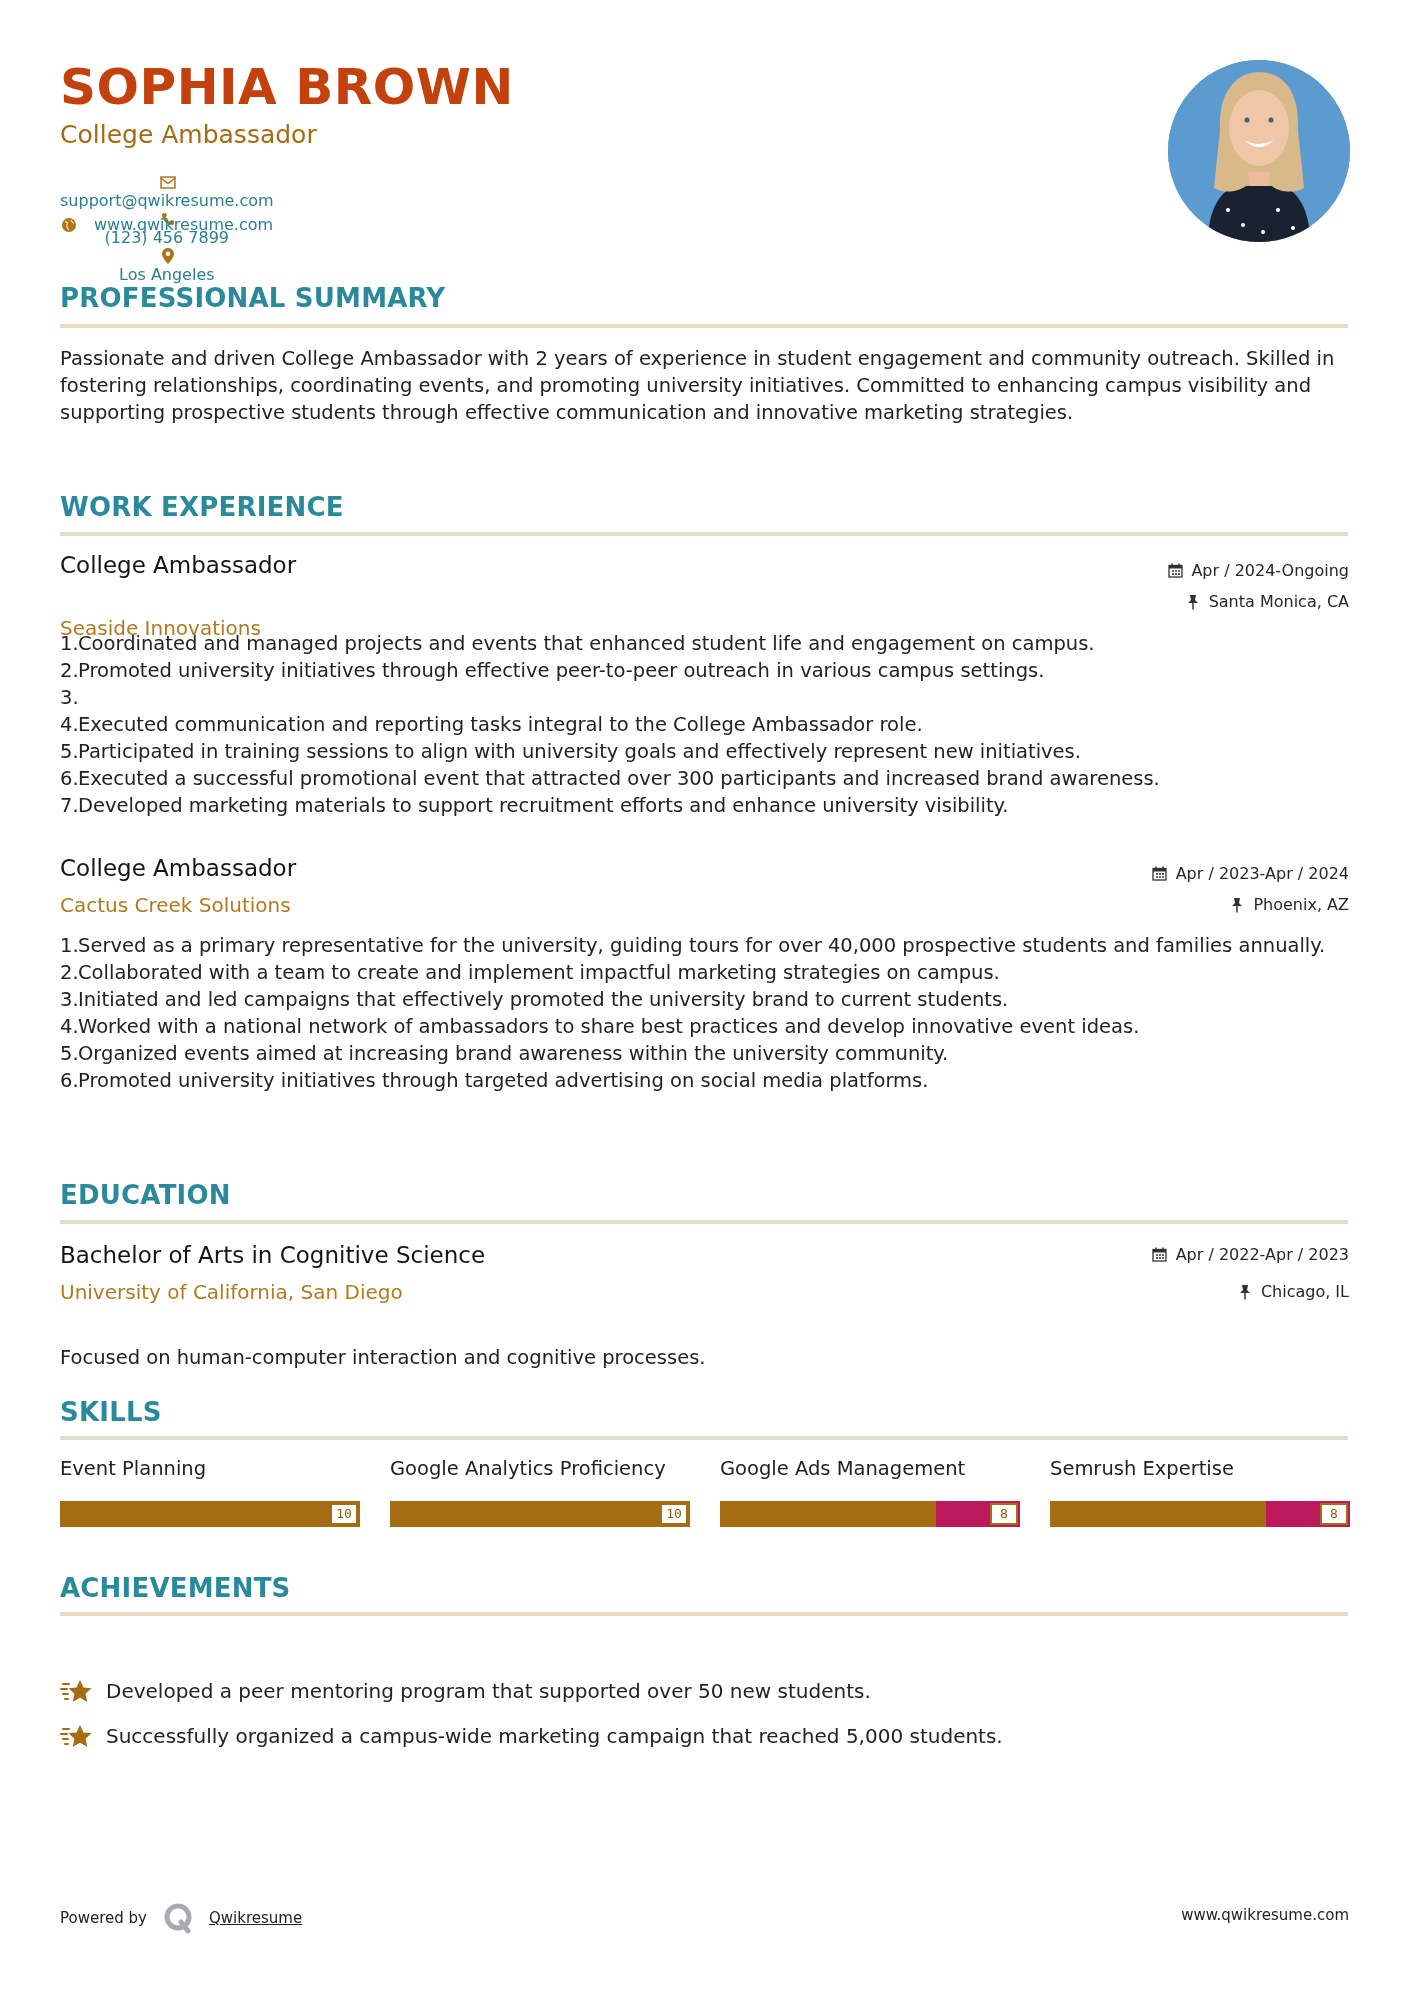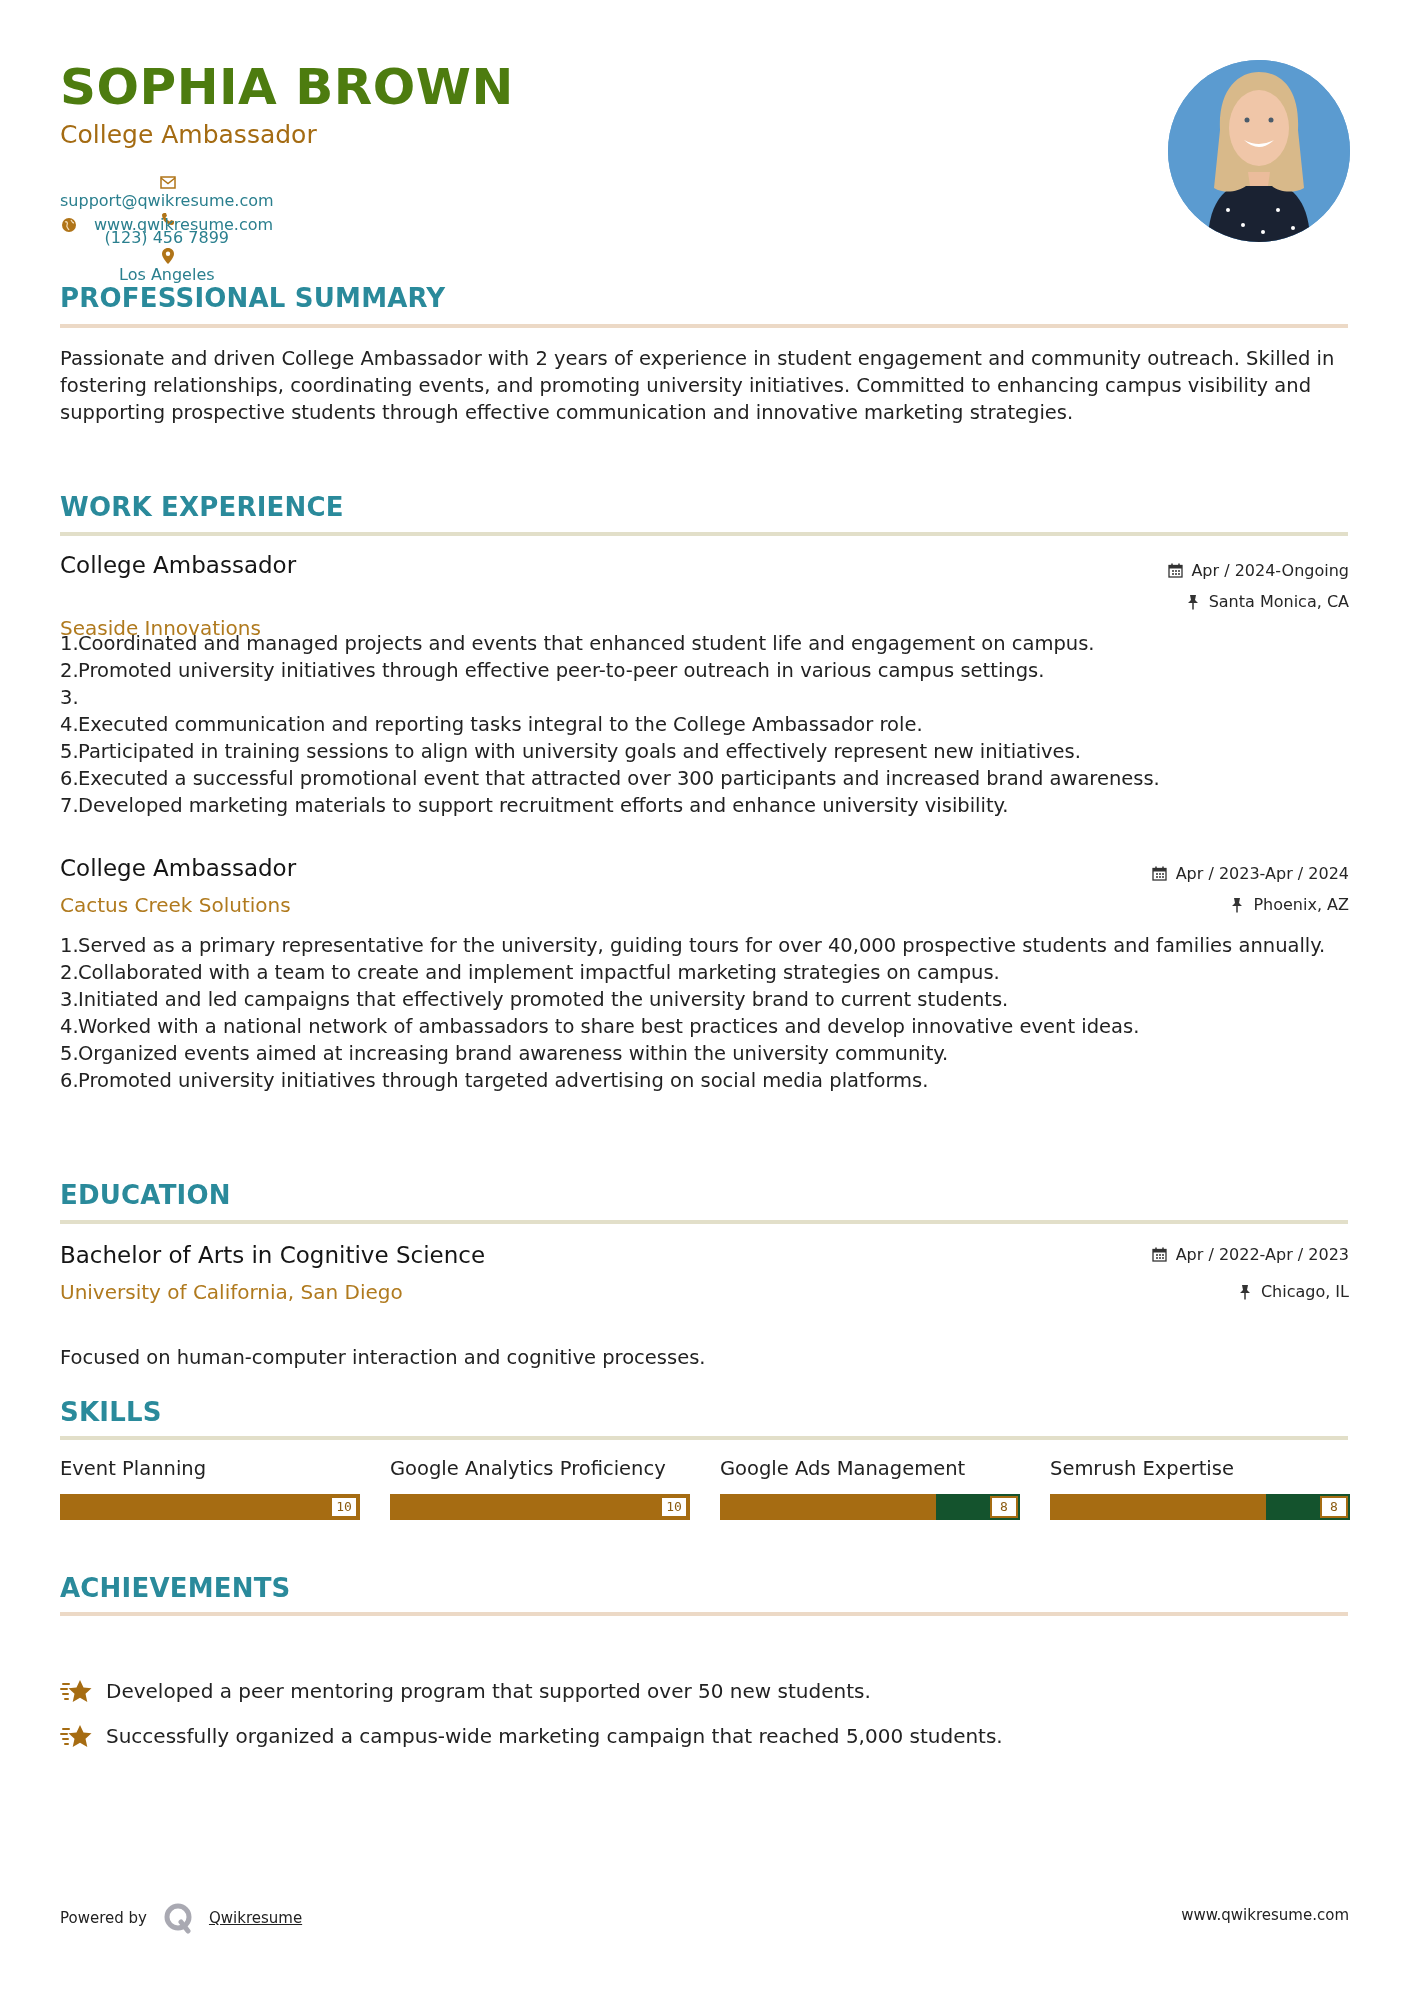--- a/index.html
+++ b/index.html
@@ -1,20 +1,20 @@
 <!DOCTYPE html>
 <html><head>
 <meta charset="utf-8">
 <style>
   * { box-sizing: border-box; margin: 0; padding: 0; }
   html, body { width: 1407px; height: 1990px; background: #ffffff; }
   body { font-family: "DejaVu Sans", sans-serif; color: #1f1f1f; position: relative; overflow: hidden; }
   .page { position: absolute; left: 0; top: 0; width: 1407px; height: 1990px; }
 
-  .name { position: absolute; left: 60px; top: 58px; font-size: 50px; font-weight: bold; color: #4d7c0f; letter-spacing: 0.5px; white-space: nowrap; text-align: center; }
+  .name { position: absolute; left: 60px; top: 58px; font-size: 50px; font-weight: bold; color: #c2410c; letter-spacing: 0.5px; white-space: nowrap; text-align: center; }
   .title { position: absolute; left: 60px; top: 120px; font-size: 25px; color: #a46b12; white-space: nowrap; }
 
   .contact-row { position: absolute; left: 60px; display: flex; align-items: center; font-size: 16px; color: #2a7f8e; white-space: nowrap; }
   .contact-row.r1 { top: 173px; flex-direction: column; }
   .contact-row.r2 { top: 215px; }
   .c-icon { width: 18px; height: 18px; display: inline-flex; align-items: center; justify-content: center; color: #b07418; margin-right: 16px; }
   .c-text { margin-right: 18px; }
 
   .photo { position: absolute; left: 1168px; top: 60px; width: 182px; height: 182px; border-radius: 50%; overflow: hidden; background: #5b9bd0; }
 
@@ -29,21 +29,21 @@
   .job-company { position: absolute; left: 60px; font-size: 20px; color: #b07a1e; white-space: nowrap; }
   .meta { position: absolute; right: 58px; display: flex; align-items: center; font-size: 16px; color: #262626; white-space: nowrap; }
   .meta .m-icon { margin-right: 8px; width: 16px; height: 16px; display: inline-flex; align-items: center; justify-content: center; color: #333; }
 
   .bullets { position: absolute; left: 60px; width: 1290px; list-style: none; font-size: 19.5px; line-height: 27px; color: #222; }
   .bullets li { display: flex; }
   .bullets .num { width: 18px; flex: 0 0 18px; }
 
   .skill { position: absolute; width: 300px; }
   .skill-label { font-size: 19.5px; color: #222; white-space: nowrap; height: 28px; }
-  .skill-bar { position: relative; width: 300px; height: 26px; background: #14532d; margin-top: 9px; }
+  .skill-bar { position: relative; width: 300px; height: 26px; background: #be185d; margin-top: 16px; }
   .skill-fill { position: absolute; left: 0; top: 0; height: 26px; background: #a66c12; }
   .skill-val { position: absolute; right: 2px; top: 2px; width: 28px; height: 22px; background: #fff; border: 2px solid #a66c12; font-family: "DejaVu Sans Mono", monospace; font-size: 13px; color: #8a5a0e; text-align: center; line-height: 18px; }
 
   .ach { position: absolute; left: 60px; display: flex; align-items: center; font-size: 20px; color: #222; white-space: nowrap; }
   .ach-icon { width: 34px; height: 26px; margin-right: 12px; }
 
   .footer-left { position: absolute; left: 60px; top: 1902px; display: flex; align-items: center; font-size: 15px; color: #222; }
   .footer-logo { width: 32px; height: 32px; margin: 0 14px 0 16px; }
   .footer-link { color: #222; text-decoration: underline; }
   .footer-right { position: absolute; right: 58px; top: 1906px; font-size: 15px; color: #222; }

